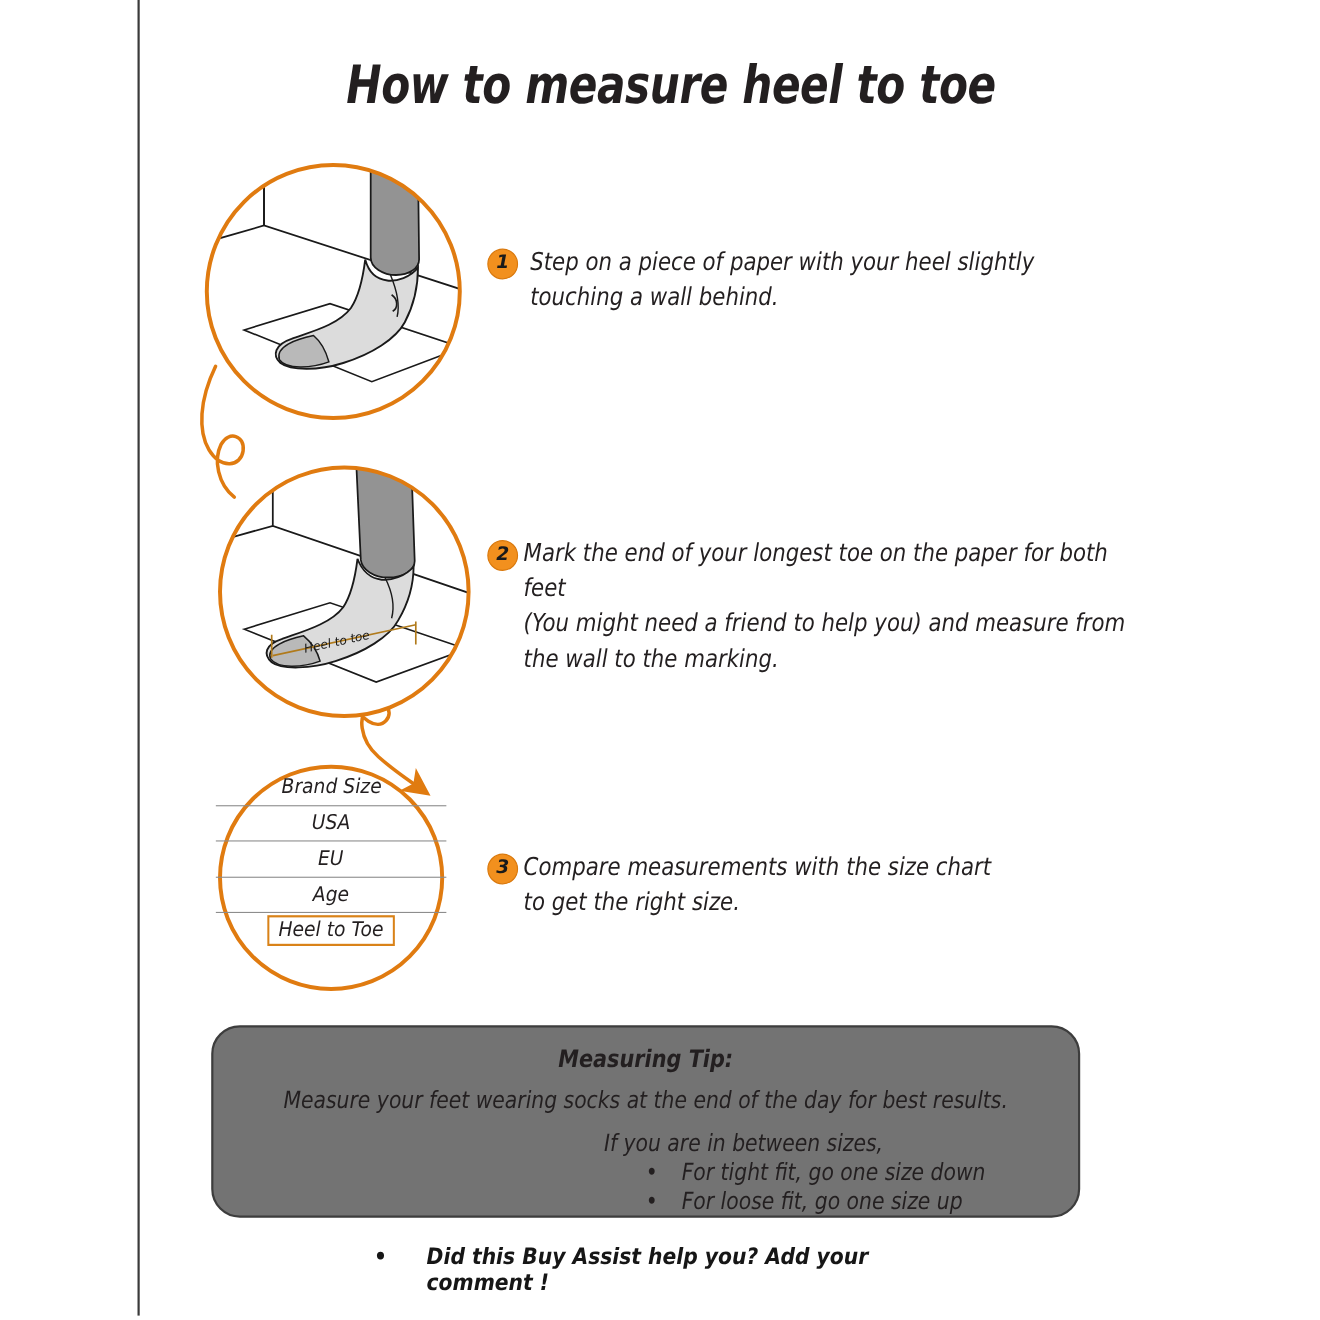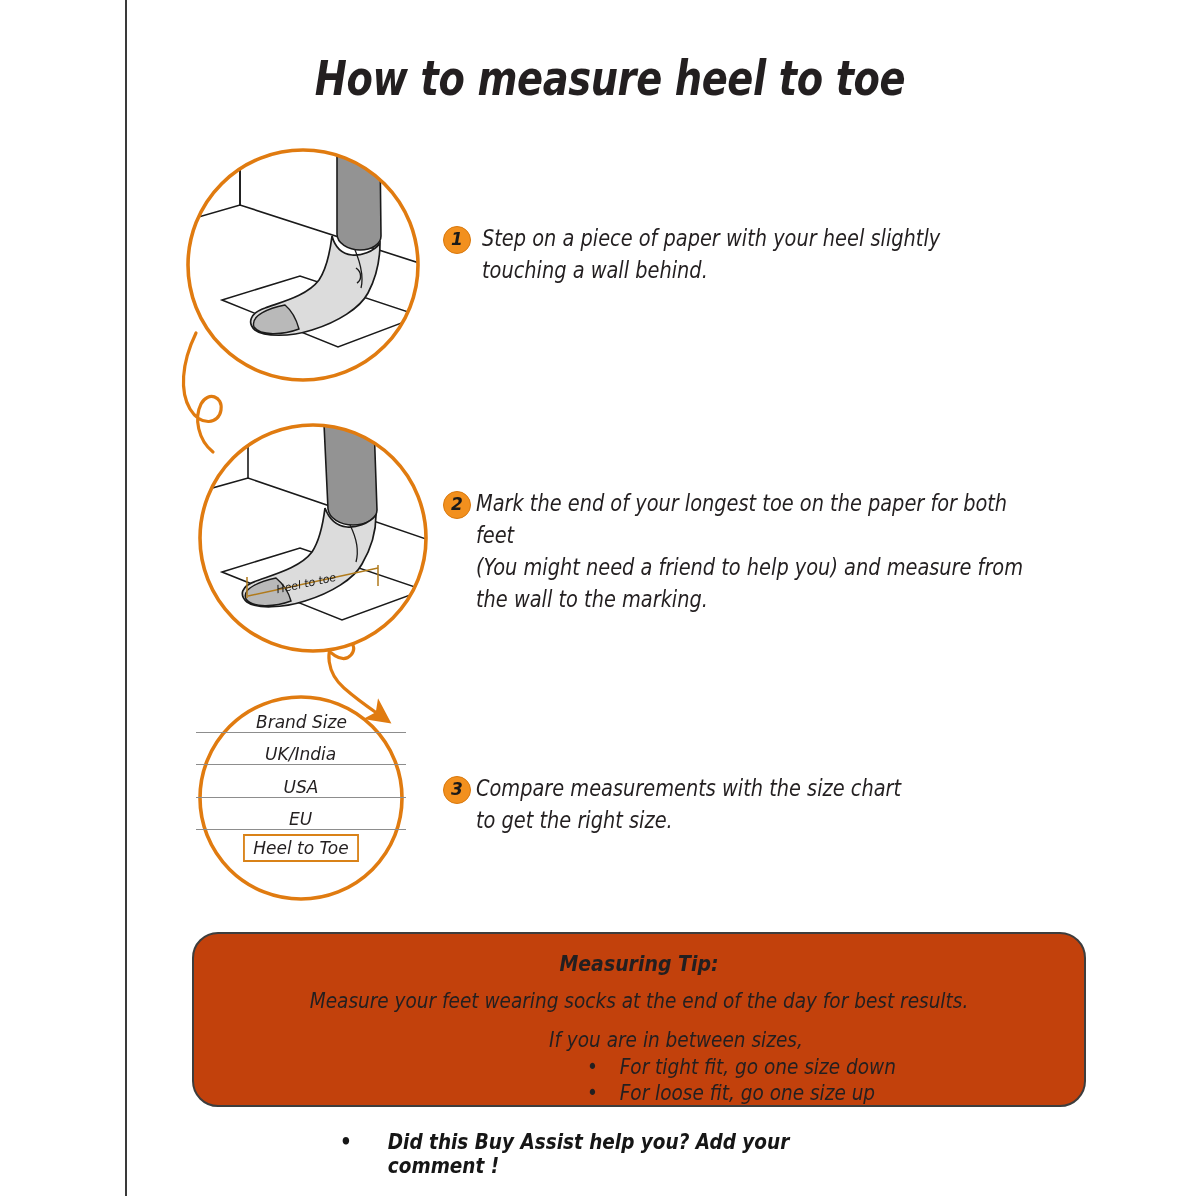--- a/index.html
+++ b/index.html
@@ -106,47 +106,47 @@
   .chart-clip {
     position: absolute;
     inset: 0;
     overflow: hidden;
   }
   .chart-row {
     position: relative;
     height: 31.5px;
     border-bottom: 1.5px solid #8d8d8d;
     display: flex;
-    align-items: flex-end;
+    align-items: center;
     justify-content: center;
   }
   .chart-row:last-child { border-bottom: none; }
   .chart-label {
     font-family: "DejaVu Sans", sans-serif;
     font-size: 18.5px;
     color: #231f20;
     transform: scaleX(0.92);
   }
   .chart-row.highlight .chart-label {
     border: 2px solid #d98218;
     padding: 1px 9px 2px 9px;
     background: #ffffff;
   }
 
   
   .tip-box {
     position: absolute;
     left: 192px;
     top: 932px;
-    width: 894px;
+    width: 790px;
     height: 175px;
     border: 2.5px solid #3d3d3d;
     border-radius: 26px;
     box-sizing: border-box;
-    background: #c2410c;
+    background: #737373;
   }
   .tip-title {
     margin-top: 17px;
     text-align: center;
     font-family: "DejaVu Sans", sans-serif;
     font-weight: bold;
     font-size: 22px;
     color: #231f20;
     transform: scaleX(0.86);
   }
@@ -315,27 +315,27 @@
       <circle cx="301" cy="798" r="101" fill="none" stroke="#e07b10" stroke-width="3.6"></circle>
     </g>
   </svg>
 
   <div class="size-chart">
     <div class="chart-clip">
       <div class="chart-row">
         <span class="chart-label">Brand Size</span>
       </div>
       <div class="chart-row">
-        <span class="chart-label">UK/India</span>
-      </div>
-      <div class="chart-row">
         <span class="chart-label">USA</span>
       </div>
       <div class="chart-row">
         <span class="chart-label">EU</span>
+      </div>
+      <div class="chart-row">
+        <span class="chart-label">Age</span>
       </div>
       <div class="chart-row highlight">
         <span class="chart-label">Heel to Toe</span>
       </div>
     </div>
   </div>
 
   <div class="step" id="step1">
     <div class="step-badge">1</div>
     <div class="step-text">Step on a piece of paper with your heel slightly

